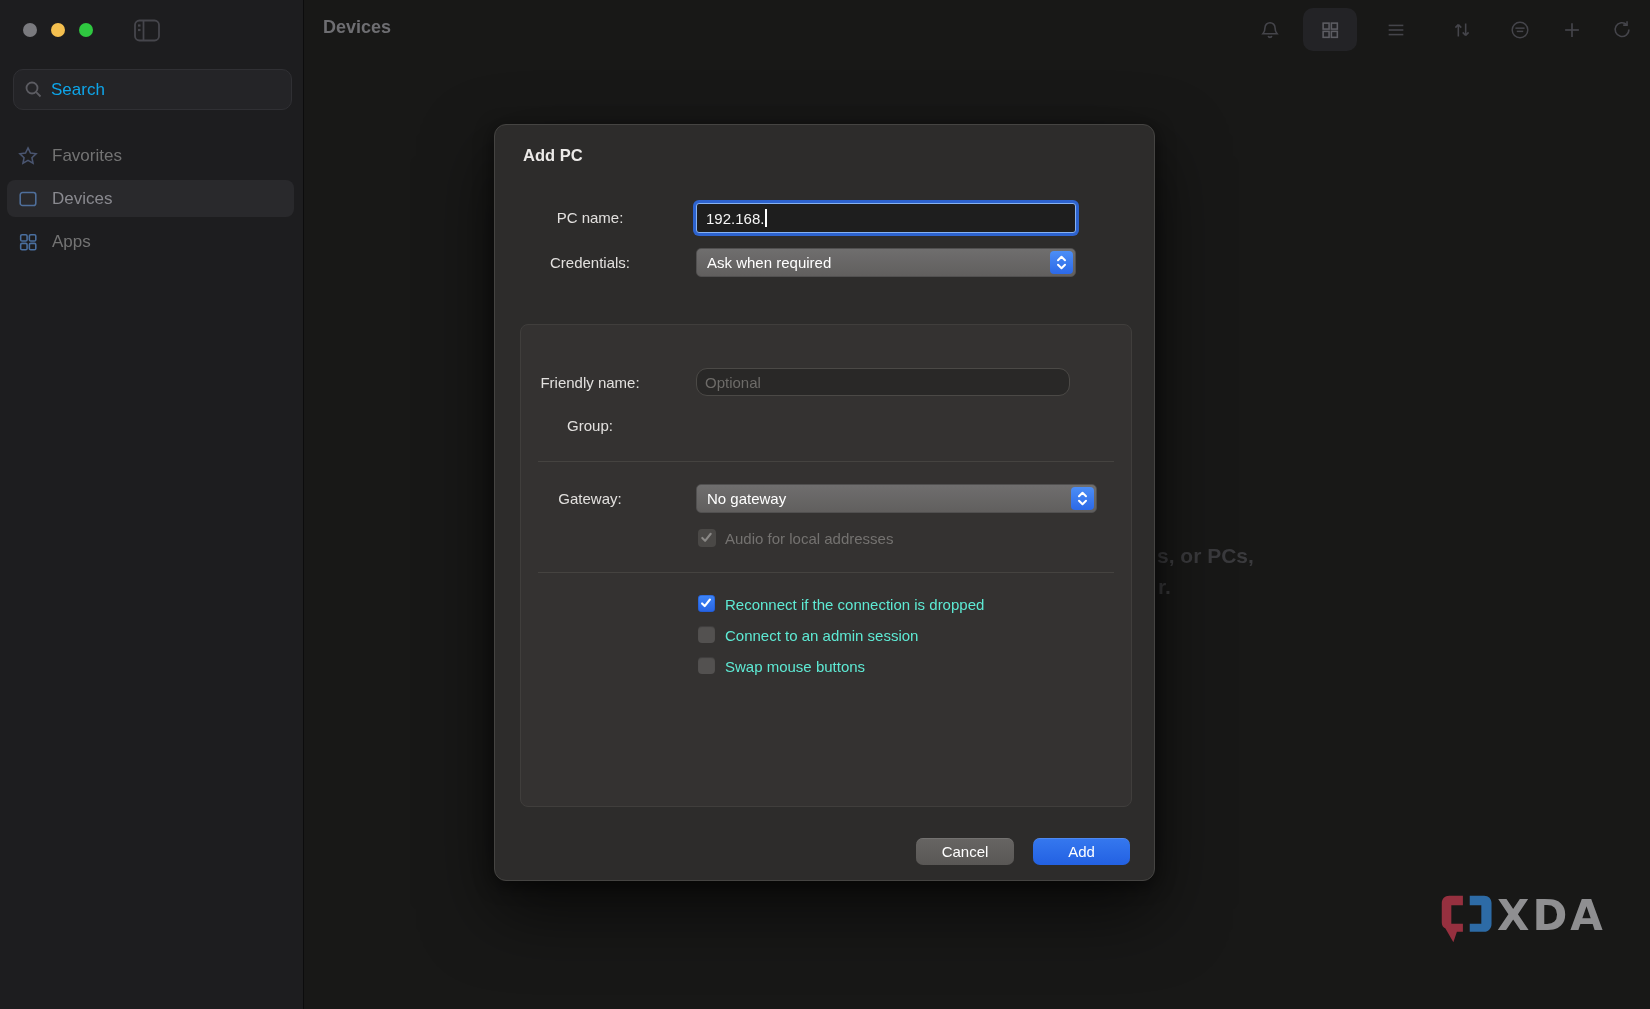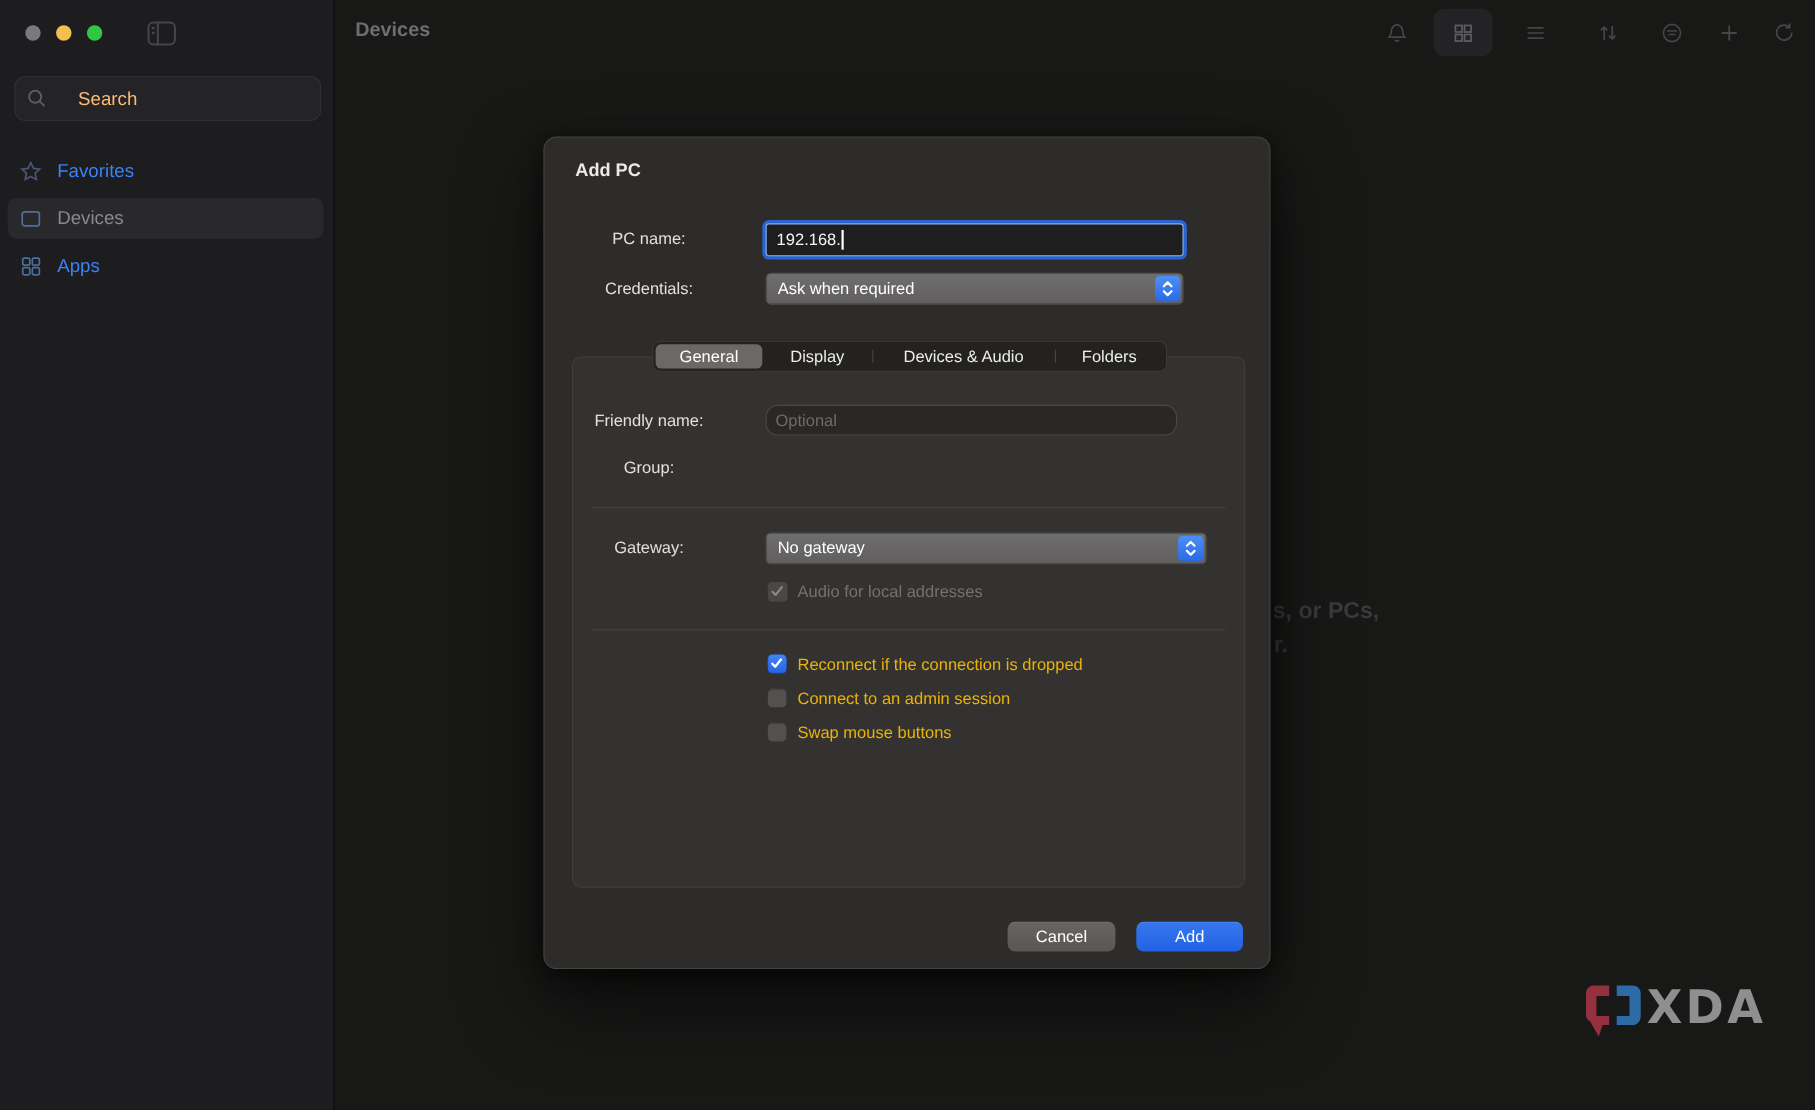--- a/index.html
+++ b/index.html
@@ -9,25 +9,25 @@
 
   
   .sidebar { position:absolute; left:0; top:0; width:304px; height:1009px; background:#1d1d1f; border-right:1px solid #0c0c0d; }
   .traffic { position:absolute; top:23px; width:14px; height:14px; border-radius:50%; }
   .t-close { left:23px; background:#7a7a7e; }
   .t-min   { left:51px; background:#f4bf4f; }
   .t-max   { left:79px; background:#2fc840; }
   .panel-toggle { position:absolute; left:133px; top:18px; width:28px; height:25px; color:#46464c; cursor:default; }
   .search { position:absolute; left:13px; top:69px; width:279px; height:41px; background:#242427; border:1px solid #303034; border-radius:10px; display:flex; align-items:center; padding:0 10px; gap:8px; }
   .search .mag { width:19px; height:19px; color:#5c5c62; flex:0 0 auto; }
-  .search .ph { font-size:17px; color:#fdba74;margin-left:20px; }
+  .search .ph { font-size:17px; color:#0ea5e9; }
   .side-row { position:absolute; left:7px; width:287px; height:37px; border-radius:8px; display:flex; align-items:center; padding:0 10px; gap:13px; }
   .side-row.selected { background:#29292c; }
   .side-row .s-icon { width:22px; height:22px; flex:0 0 auto; }
-  .side-row .s-label { font-size:17px; color:#3b82f6; }
+  .side-row .s-label { font-size:17px; color:#737373; }
   .row-favorites { top:137px; } .row-favorites .s-icon { color:#4a5570; }
   .row-devices   { top:180px; } .row-devices .s-icon { color:#4f6f9b; }
   .row-devices .s-label { color:#89898f; }
   .row-apps      { top:223px; } .row-apps .s-icon { color:#4a6f9f; }
 
   
   .page-title { position:absolute; left:323px; top:17px; font-size:18px; font-weight:bold; color:#6e6e72; }
   .tb-btn { position:absolute; top:14px; width:32px; height:32px; display:flex; align-items:center; justify-content:center; color:#45454b; }
   .tb-btn svg { width:22px; height:22px; }
   .tb-bell    { left:1254px; }
@@ -76,21 +76,21 @@
   .hdivider { position:absolute; left:43px; width:576px; height:1px; background:#454340; }
   .div1 { top:336px; } .div2 { top:447px; }
 
   .cb { position:absolute; left:203px; border-radius:4px; }
   .cb svg { position:absolute; left:1px; top:1px; width:14px; height:14px; color:#fff; }
   .cb-bypass { top:404px; width:18px; height:18px; background:#4a4846; }
   .cb-bypass svg { width:15px; height:15px; color:#8a8886; }
   .cb-on  { width:17px; height:17px; background:linear-gradient(180deg,#3f86f8,#2763e3); box-shadow:inset 0 0 0 .5px #1d56cc; }
   .cb-off { width:17px; height:17px; background:#535150; box-shadow:inset 0 1px 1px rgba(0,0,0,.25); }
   .cb-reconnect { top:470px; } .cb-admin { top:501px; } .cb-swap { top:532px; }
-  .cb-label { position:absolute; left:230px; font-size:15px; color:#eab308; }
+  .cb-label { position:absolute; left:230px; font-size:15px; color:#5eead4; }
   .lbl-bypass { top:405px; color:#747270; }
   .lbl-reconnect { top:471px; } .lbl-admin { top:502px; } .lbl-swap { top:533px; }
 
   .btn { position:absolute; top:713px; height:27px; border:none; border-radius:7px; font-size:15px; color:#ffffff; font-family:inherit; display:flex; align-items:center; justify-content:center; }
   .btn-cancel { left:421px; width:98px; background:linear-gradient(180deg,#676563,#595755); box-shadow:inset 0 .5px 0 rgba(255,255,255,.18); }
   .btn-add { left:538px; width:97px; background:linear-gradient(180deg,#3578ef,#2361e2); box-shadow:inset 0 .5px 0 rgba(255,255,255,.25); }
 </style>
 </head>
 <body>
 
@@ -216,26 +216,20 @@
     <div class="popup pop-cred">
       <span class="pval">Ask when required</span>
       <span class="stepper">
         <svg viewBox="0 0 13 17" fill="none" stroke="currentColor" stroke-width="2" stroke-linecap="round" stroke-linejoin="round">
           <path d="M3 6.2 6.5 2.7 10 6.2"></path>
             <path d="M3 10.8 6.5 14.3 10 10.8"></path>
         </svg>
       </span>
     </div>
 
-    <div class="tabs">
-      <div class="tab tab-general selected">General</div>
-      <div class="tab tab-display">Display</div>
-      <div class="tab tab-da with-sep">Devices &amp; Audio</div>
-      <div class="tab tab-folders with-sep">Folders</div>
-    </div>
 
     <div class="groupbox"></div>
 
     <div class="flabel lab-friendly">Friendly name:</div>
     <input class="fr-input" type="text" readonly="" placeholder="Optional" style="">
 
     <div class="flabel lab-group">Group:</div>
 
     <div class="hdivider div1"></div>
 

